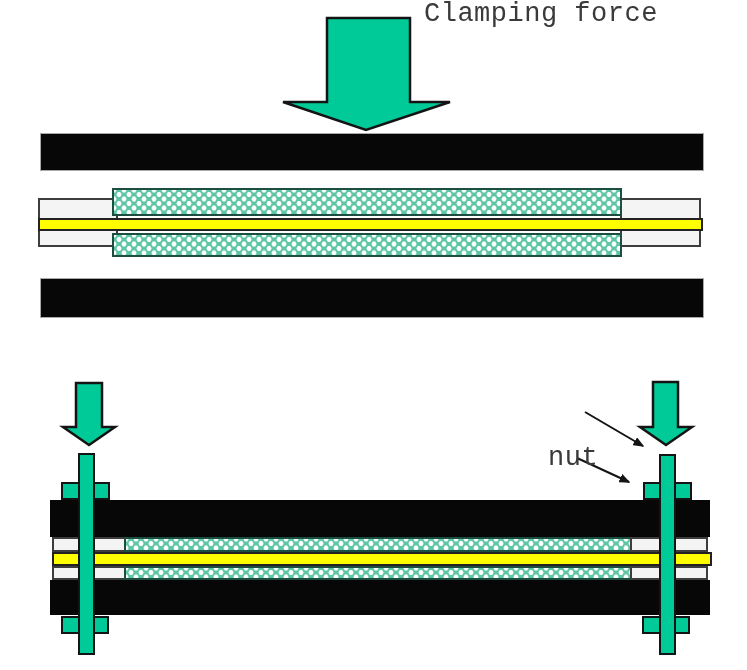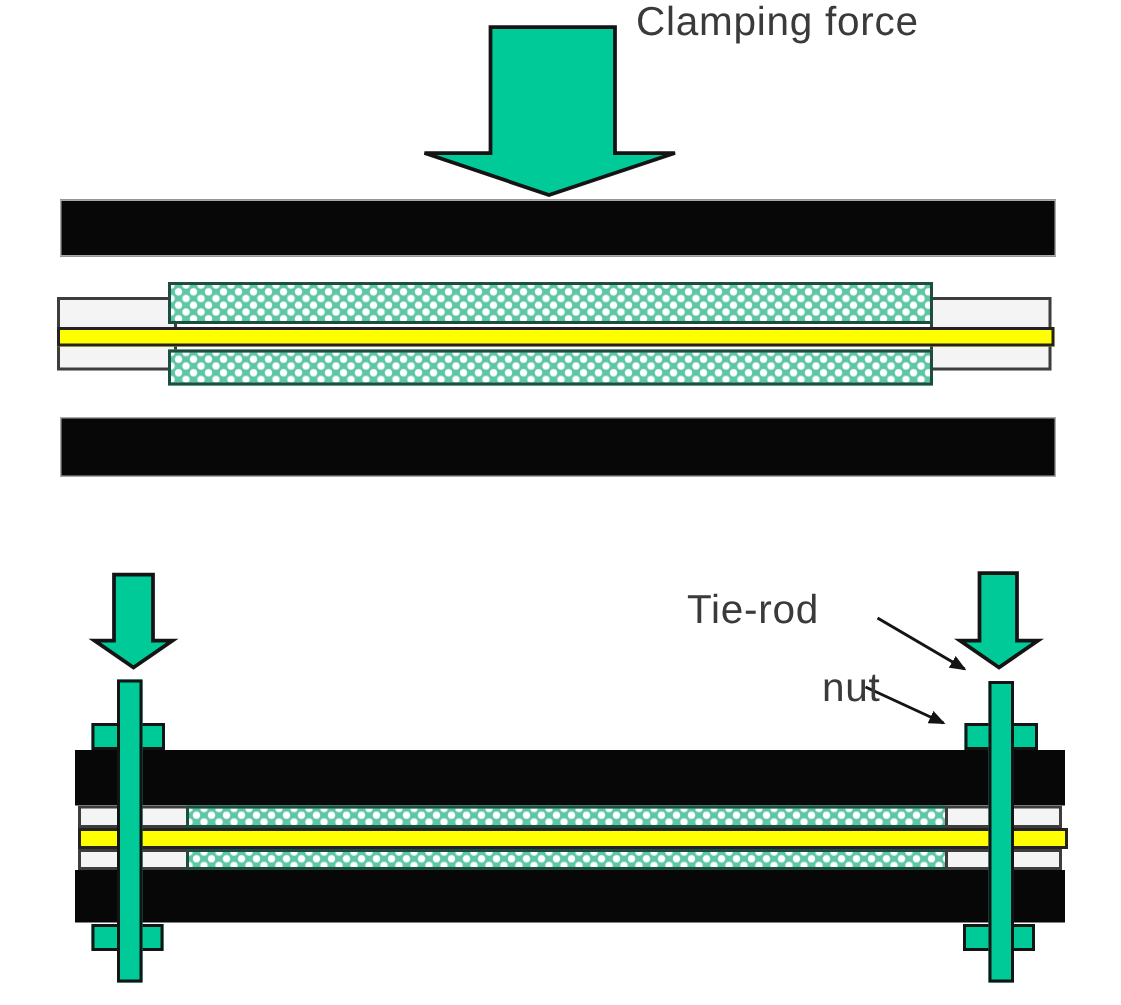--- a/index.html
+++ b/index.html
@@ -9,21 +9,21 @@
     --gasket_white:#f4f4f4;
     --gdl_base:#5ec6a4;
     --outline_dark:#141414;
     --label_text:#3a3a3a;
     --bg:#ffffff;
   }
   html,body{margin:0;padding:0;background:#fff;}
   .stage{
     position:relative;width:747px;height:670px;overflow:hidden;
     background:var(--bg);
-    font-family:Liberation Sans, sans-serif;
+    font-family:Liberation Mono, monospace;
   }
   .abs{position:absolute;box-sizing:border-box;}
   .label{
     position:absolute;color:var(--label_text);
     font-size:27px;letter-spacing:.5px;line-height:1.1;white-space:nowrap;
   }
   .plate{background:var(--plate_black);}
   .plate.haloed{border:1px solid #a9a9a9;}
   .gasket{background:var(--gasket_white);border:2px solid #3d3d3d;}
   .membrane{background:var(--membrane_yellow);border:2px solid #222;}
@@ -91,16 +91,15 @@
     <polygon class="block-arrow" points="327,18 410,18 410,102 450,102 366,130 283,102 327,102"></polygon>
 
     <polygon class="block-arrow" points="76,383 102,383 102,427 115,427 89,445 63,427 76,427"></polygon>
     <polygon class="block-arrow" points="653,382 678,382 678,427 692,427 666,445 640,427 653,427"></polygon>
 
     <line class="leader" x1="585" y1="412" x2="643" y2="446" marker-end="url(#ah)"></line>
     <line class="leader" x1="577" y1="458" x2="629" y2="482" marker-end="url(#ah)"></line>
   </svg>
 
   <div class="label" style="left:424px;top:0px;">Clamping force</div>
-  <div class="label" style="left:458px;top:392px;">Tie-rod</div>
   <div class="label" style="left:548px;top:444px;">nut</div>
 
 </div>
 
 </body></html>

